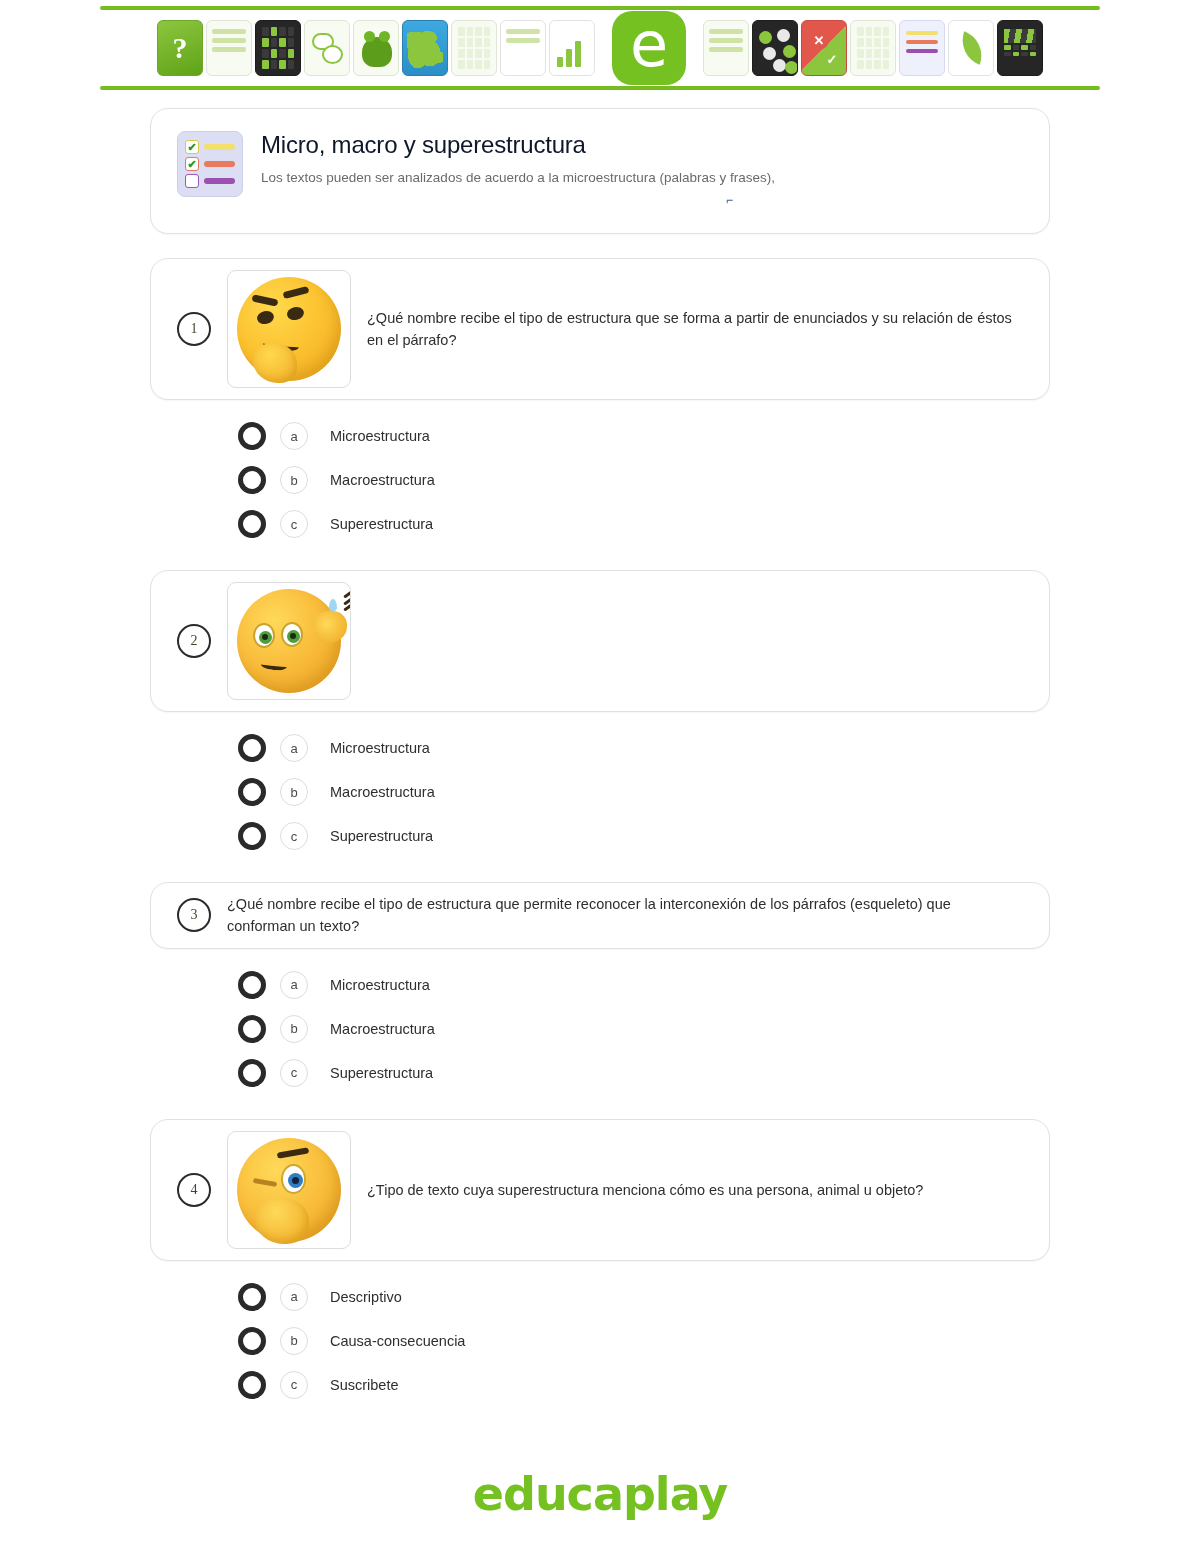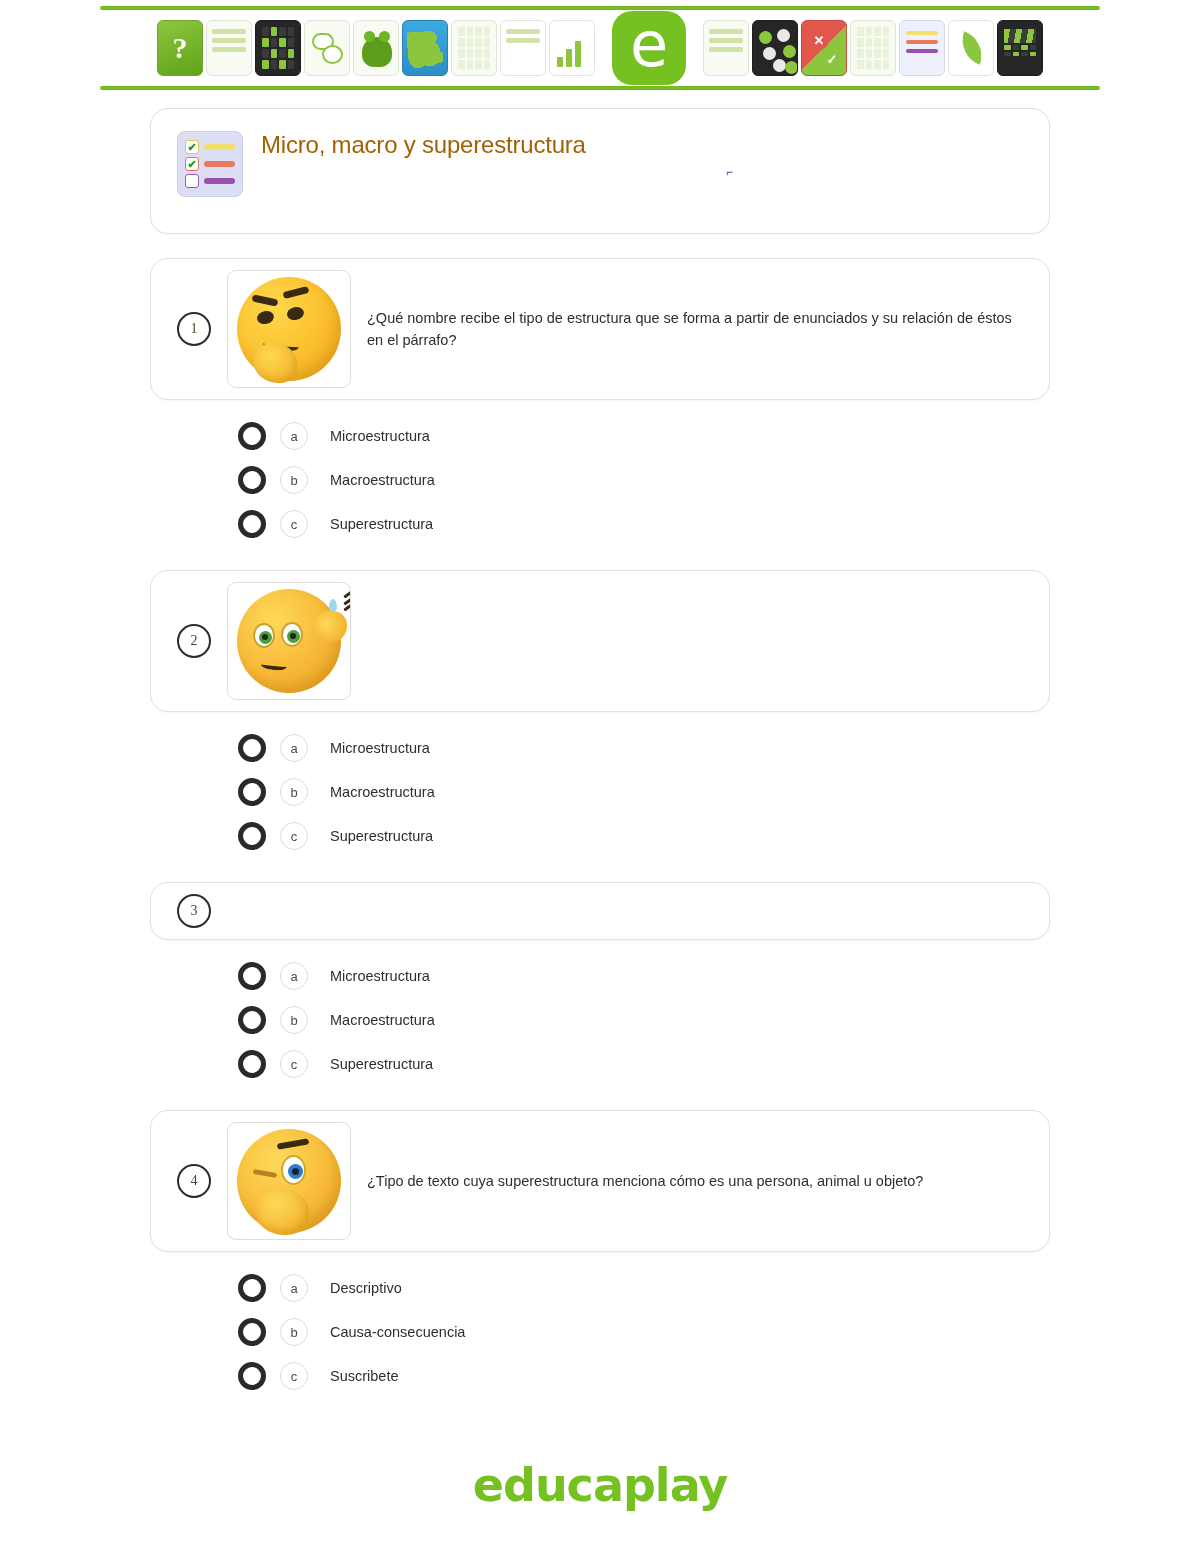--- a/index.html
+++ b/index.html
@@ -186,21 +186,21 @@
   .intro-icon .chk.c2 { border:1.5px solid #e07a5f; }
   .intro-icon .chk.c3 { border:1.5px solid #9b59b6; }
   .intro-icon .bar { height:6px; border-radius:3px; flex:1; }
   .intro-icon .bar.b1 { background:#f3df6c; }
   .intro-icon .bar.b2 { background:#ea7a5d; }
   .intro-icon .bar.b3 { background:#9b4fb0; }
 
   .intro-text { flex:1; min-width:0; }
   .intro-title {
     font-size: 24px;
-    color: #a16207;
+    color: #0f172a;
     font-weight: 400;
     letter-spacing: -0.2px;
     margin-bottom: 6px;
     font-family:"Liberation Sans", sans-serif;
   }
   .intro-desc {
     font-size: 13.5px;
     color: #6a6a6a;
     line-height: 1.95;
     font-family:"Liberation Sans", sans-serif;
@@ -546,20 +546,21 @@
           <span class="bar b2"></span>
         </div>
       <div class="row">
           <span class="chk c3"></span>
           <span class="bar b3"></span>
         </div>
     </div>
     <div class="intro-text">
       <div class="intro-title">Micro, macro y superestructura</div>
       <div class="intro-desc">
+        <div>Los textos pueden ser analizados de acuerdo a la microestructura (palabras y frases),</div>
       </div>
       <div class="intro-caret">⌐</div>
     </div>
   </div>
 
   <div class="q-block">
     <div class="card q-card with-img">
       <div class="q-num">1</div>
       <div class="q-img">
         <div class="face">
@@ -629,20 +630,21 @@
         <span class="radio"></span>
         <span class="opt-letter">c</span>
         <span class="opt-label">Superestructura</span>
       </div>
     </div>
   </div>
 
   <div class="q-block">
     <div class="card q-card">
       <div class="q-num">3</div>
+      <div class="q-text">¿Qué nombre recibe el tipo de estructura que permite reconocer la interconexión de los párrafos (esqueleto) que conforman un texto?</div>
     </div>
     <div class="options">
       <div class="option">
         <span class="radio"></span>
         <span class="opt-letter">a</span>
         <span class="opt-label">Microestructura</span>
       </div>
       <div class="option">
         <span class="radio"></span>
         <span class="opt-letter">b</span>

